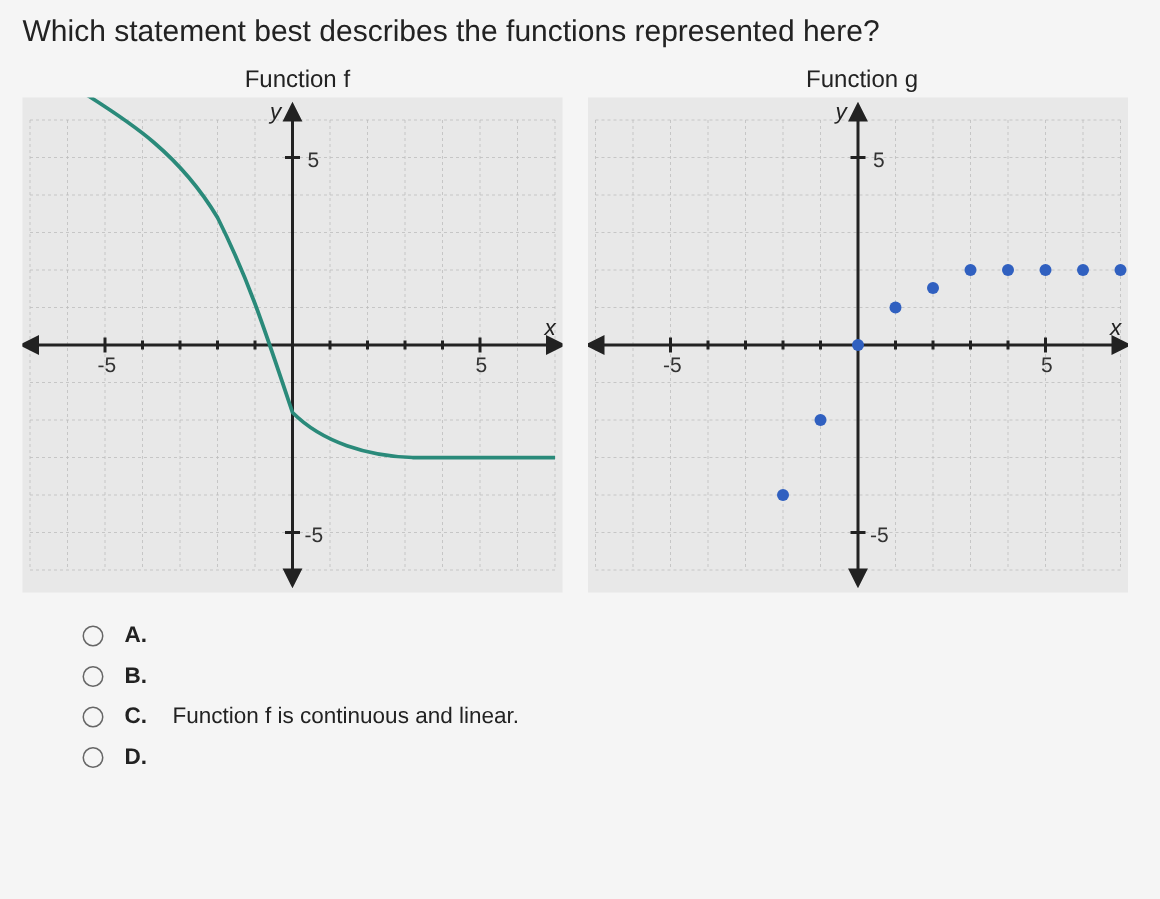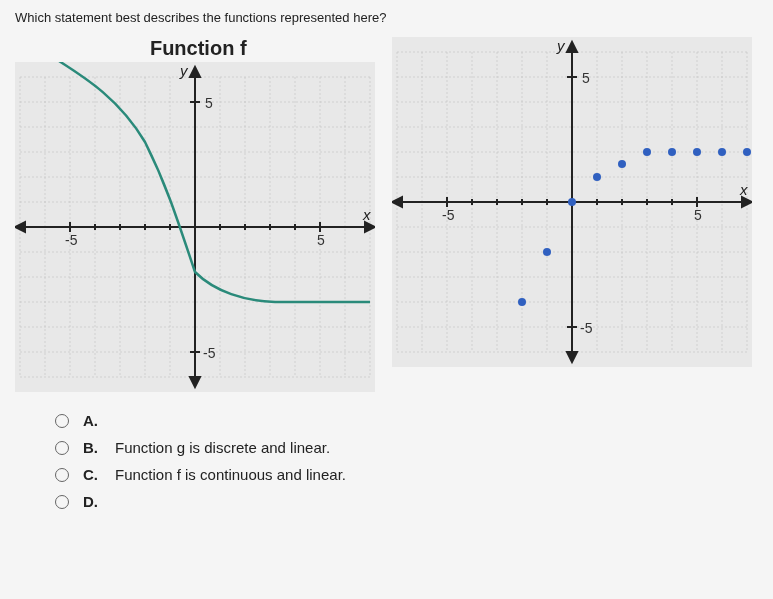--- a/index.html
+++ b/index.html
@@ -4,33 +4,33 @@
   <style>
     * { margin: 0; padding: 0; box-sizing: border-box; }
     body {
       font-family: Arial, sans-serif;
       background: #f5f5f5;
       width: 773px;
       height: 599px;
       padding: 10px 15px;
       color: #222;
     }
-    .question { font-size: 13px; margin-bottom: 12px; }
+    .question { font-size: 20px; margin-bottom: 12px; }
     .charts-row {
       display: flex;
       gap: 10px;
       margin-bottom: 20px;
     }
     .chart-block {
       flex: 1;
     }
     .chart-title {
       text-align: center;
-      font-weight: bold;
-      font-size: 20px;
+      font-weight: normal;
+      font-size: 16px;
       margin-bottom: 2px;
     }
     .chart-svg {
       background: #e8e8e8;
       display: block;
     }
     .options {
       padding-left: 40px;
     }
     .option-row {
@@ -117,20 +117,21 @@
       <text x="190" y="46" font-size="14" fill="#333">5</text>
       <text x="188" y="296" font-size="14" fill="#333">-5</text>
       <text x="165" y="14" font-size="15" font-style="italic" fill="#222">y</text>
       <text x="348" y="158" font-size="15" font-style="italic" fill="#222">x</text>
 
       <path d="M 30 -10 C 60 10, 100 30, 130 80 C 150 120, 160 150, 180 210 C 200 230, 230 239, 260 240 L 355 240" fill="none" stroke="#2a8a7a" stroke-width="2.5"></path>
     </svg>
   </div>
 
   <div class="chart-block">
+    <div class="chart-title">Function g</div>
     <svg class="chart-svg" width="360" height="330" viewBox="0 0 360 330">
 
       <g stroke="#bbb" stroke-width="0.5" stroke-dasharray="2,2">
         <line x1="5" y1="15" x2="5" y2="315"></line>
           <line x1="30" y1="15" x2="30" y2="315"></line>
         <line x1="55" y1="15" x2="55" y2="315"></line>
           <line x1="80" y1="15" x2="80" y2="315"></line>
         <line x1="105" y1="15" x2="105" y2="315"></line>
           <line x1="130" y1="15" x2="130" y2="315"></line>
         <line x1="155" y1="15" x2="155" y2="315"></line>
@@ -204,21 +205,20 @@
 </div>
 
 <div class="options">
   <div class="option-row">
     <span class="radio"></span>
     <span class="opt-letter">A.</span>
   </div>
   <div class="option-row">
     <span class="radio"></span>
     <span class="opt-letter">B.</span>
-    <span>Function g is discrete and linear.</span>
   </div>
   <div class="option-row">
     <span class="radio"></span>
     <span class="opt-letter">C.</span>
     <span>Function f is continuous and linear.</span>
   </div>
   <div class="option-row">
     <span class="radio"></span>
     <span class="opt-letter">D.</span>
   </div>

